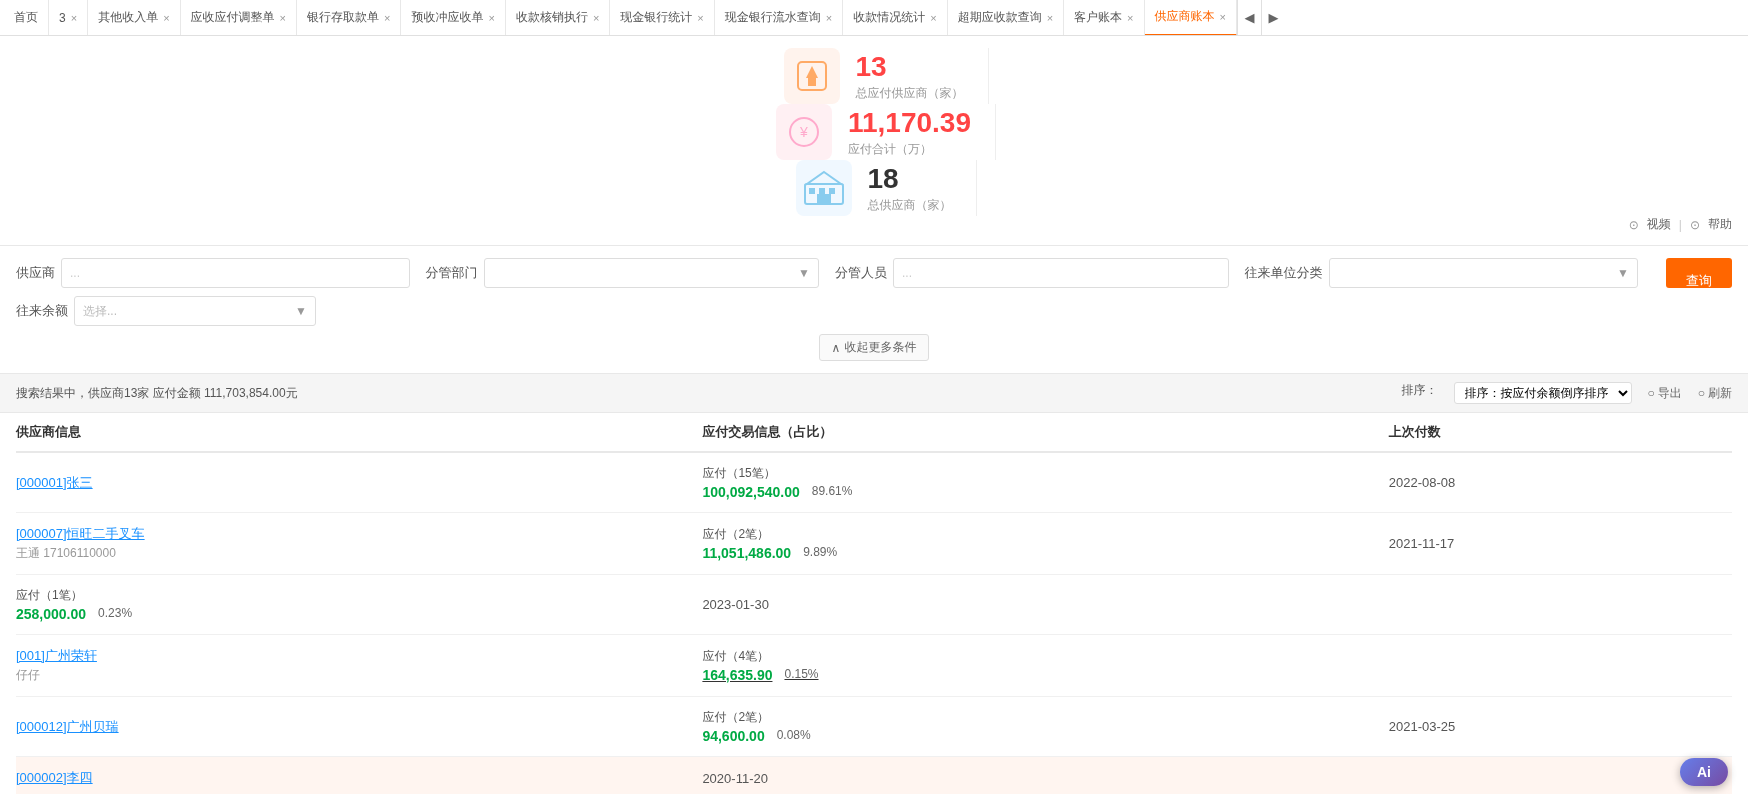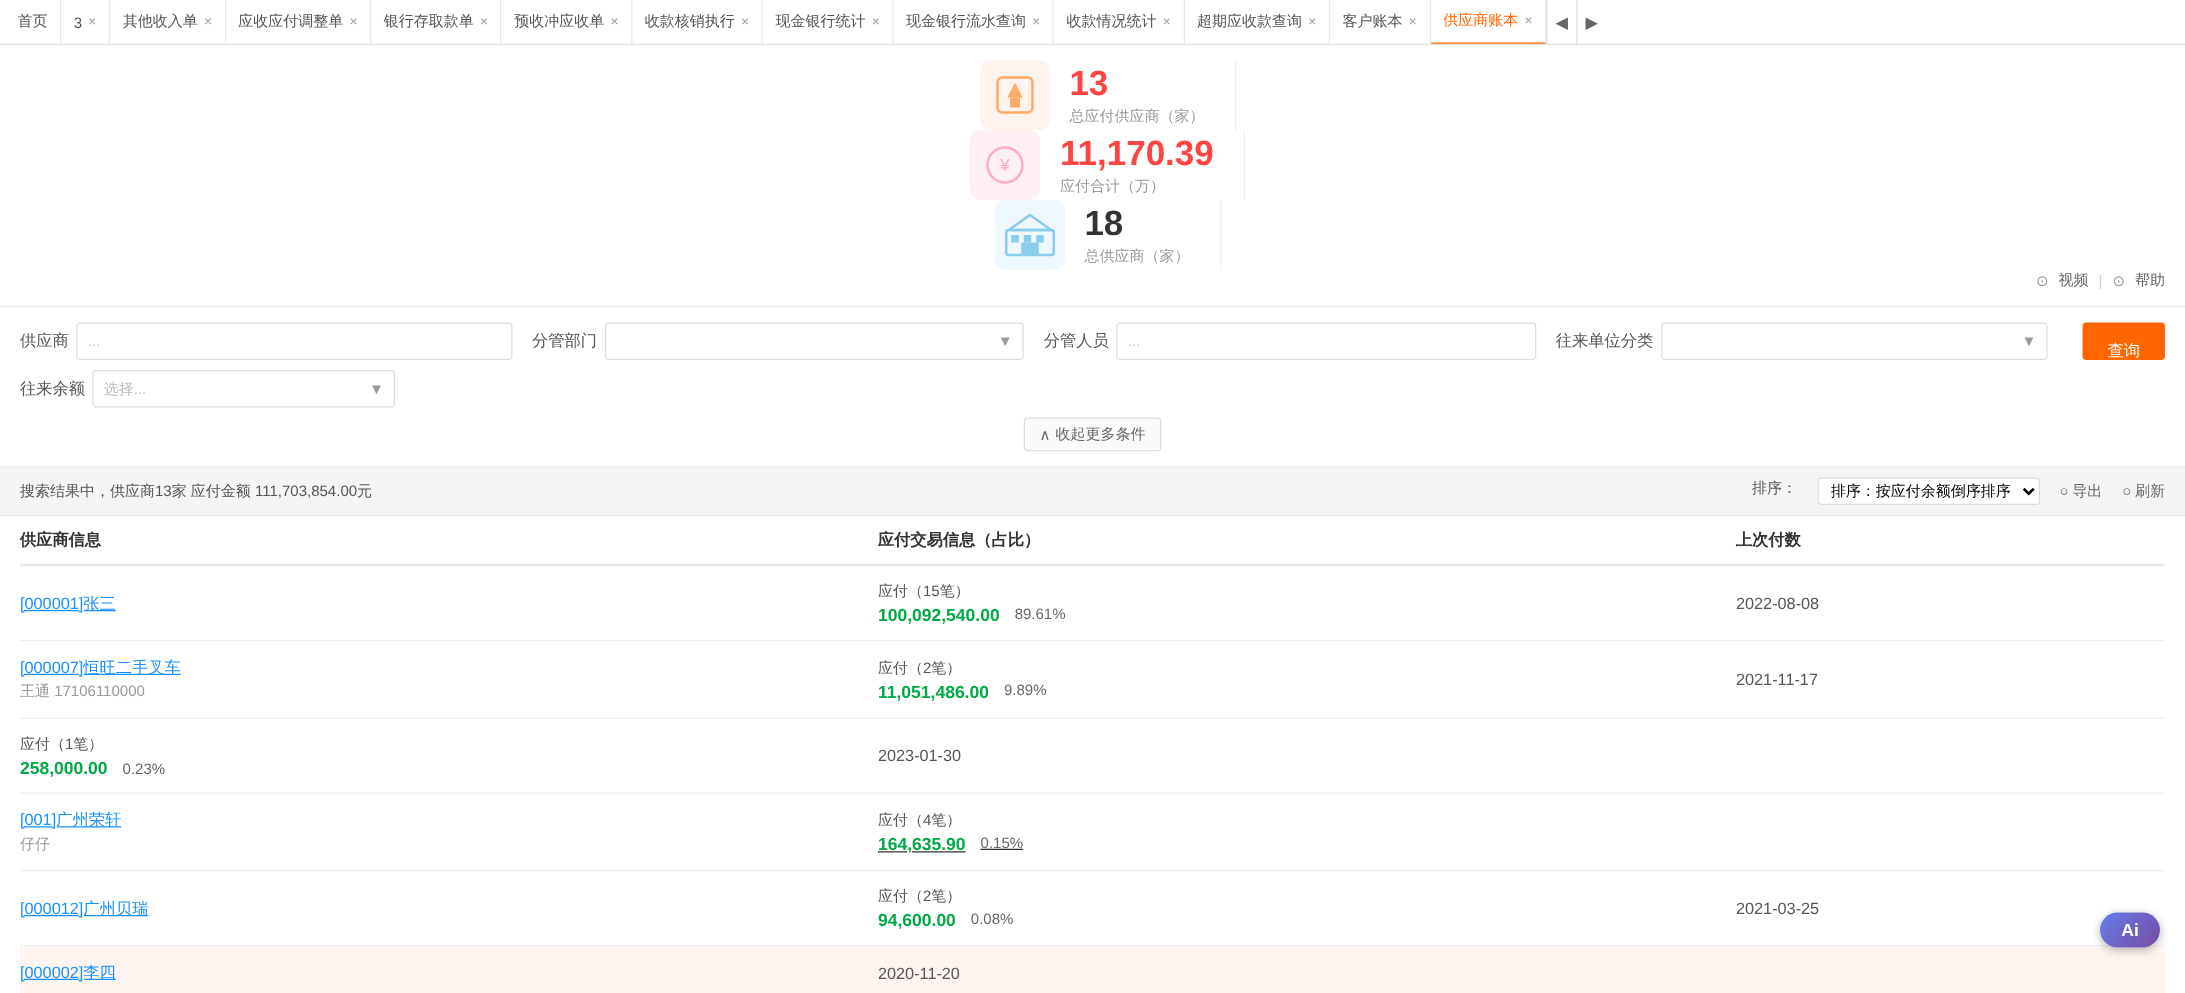--- a/index.html
+++ b/index.html
@@ -433,21 +433,21 @@
           <span class="payable-amount">11,051,486.00</span>
           <span class="payable-percent">9.89%</span>
         </div>
       </div>
       <div class="last-pay">2021-11-17</div>
     </div>
 
     <div class="table-row">
       <div>
         <div class="payable-label">应付（1笔）</div>
-        <div style="display:flex; align-items:flex-end;">
+        <div style="display:flex; align-items:center;">
           <span class="payable-amount">258,000.00</span>
           <span class="payable-percent">0.23%</span>
         </div>
       </div>
       <div class="last-pay">2023-01-30</div>
     </div>
 
     <div class="table-row">
       <div>
         <div class="supplier-link">[001]广州荣轩</div>
@@ -479,15 +479,15 @@
 
     <div class="table-row highlighted">
       <div>
         <div class="supplier-link">[000002]李四</div>
       </div>
       <div class="last-pay">2020-11-20</div>
     </div>
   </div>
 </div>
 
-<div style="position:fixed; bottom:36px; right:20px; width:48px; height:28px; background: linear-gradient(135deg, #667eea, #764ba2); border-radius:14px; display:flex; align-items:center; justify-content:center; cursor:pointer; color:#fff; font-weight:bold; font-size:14px; box-shadow:0 2px 8px rgba(0,0,0,0.3);">
+<div style="position:fixed; bottom:8px; right:20px; width:48px; height:28px; background: linear-gradient(135deg, #667eea, #764ba2); border-radius:14px; display:flex; align-items:center; justify-content:center; cursor:pointer; color:#fff; font-weight:bold; font-size:14px; box-shadow:0 2px 8px rgba(0,0,0,0.3);">
   <span>Ai</span>
 </div>
 
 </body></html>

